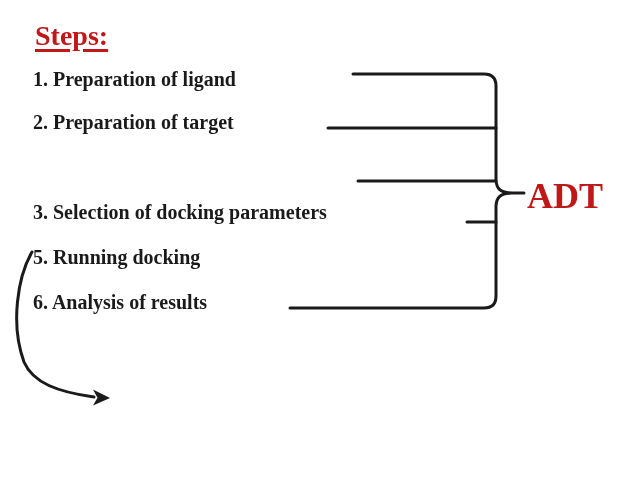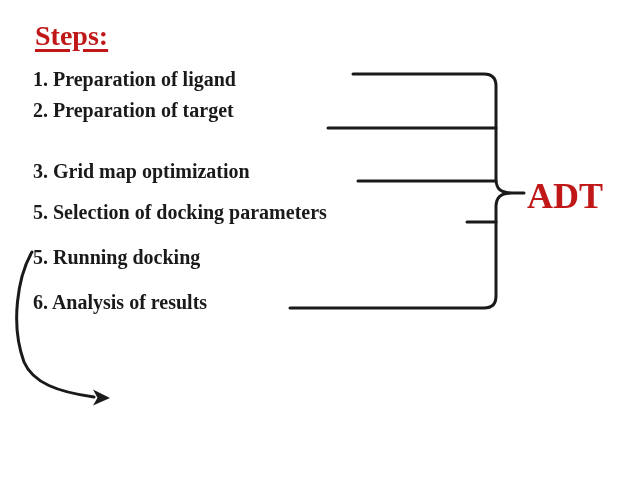--- a/index.html
+++ b/index.html
@@ -45,21 +45,21 @@
     position: absolute;
     left: 33px;
     margin: 0;
     font-size: 20px;
     font-weight: bold;
     line-height: 1;
     color: var(--text, #1a1a1a);
     white-space: nowrap;
   }
   .step-1 { top: 69px; }
-  .step-2 { top: 100px; }
+  .step-2 { top: 112px; }
   .step-3 { top: 161px; }
   .step-4 { top: 202px; }
   .step-5 { top: 247px; }
   .step-6 { top: 292px; }
   .adt-label {
     position: absolute;
     left: 527px;
     top: 178px;
     margin: 0;
     font-size: 36px;
@@ -112,21 +112,20 @@
     <path class="stroke" d="M 467 222 H 496"></path>
 
     <path class="stroke" d="M 32 252 C 18 276, 10 324, 24 362 C 33 383, 58 392, 94 397"></path>
     <path class="fill" d="M 93 389.5 L 110 398 L 93 405.5 L 97.5 397.8 Z"></path>
   </svg>
 
   <h2 class="heading">Steps:</h2>
 
   <div class="step step-1">1. Preparation of ligand</div>
   <div class="step step-2">2. Preparation of target</div>
-  <div class="step step-3">3. Grid map optimization</div>
-  <div class="step step-4">5. Selection of docking parameters</div>
+  <div class="step step-4">3. Selection of docking parameters</div>
   <div class="step step-5">5. Running docking</div>
   <div class="step step-6">6. Analysis of results</div>
 
   <div class="adt-label">ADT</div>
 
 
 </div>
 
 </body></html>

